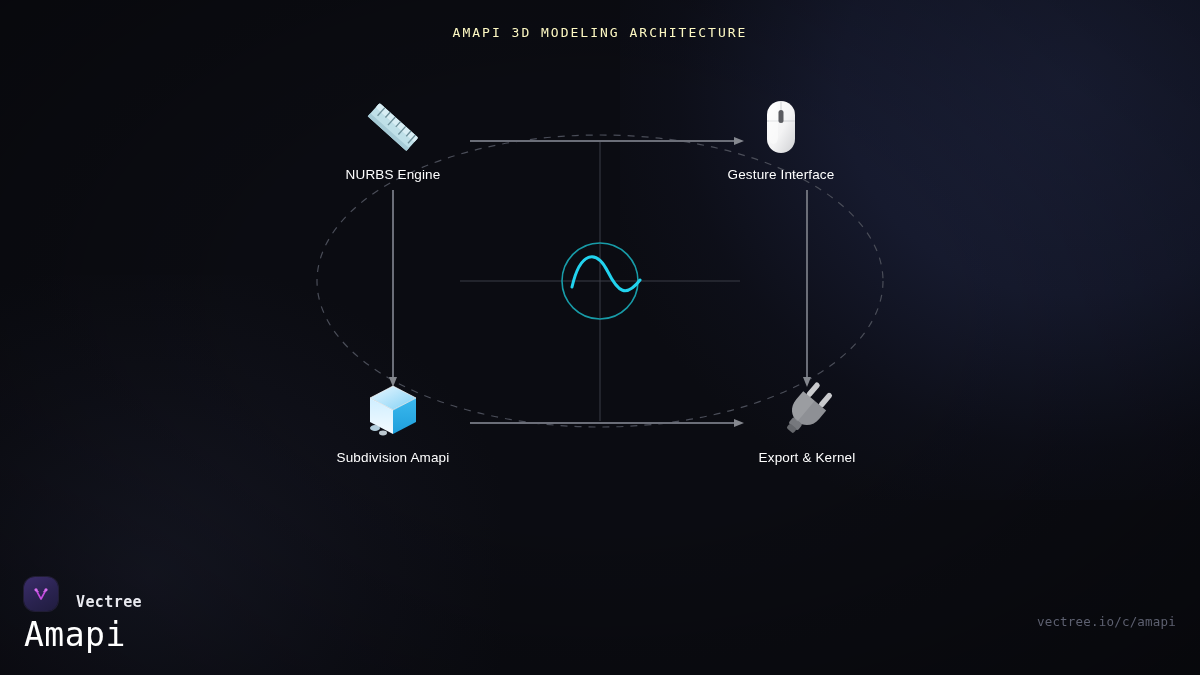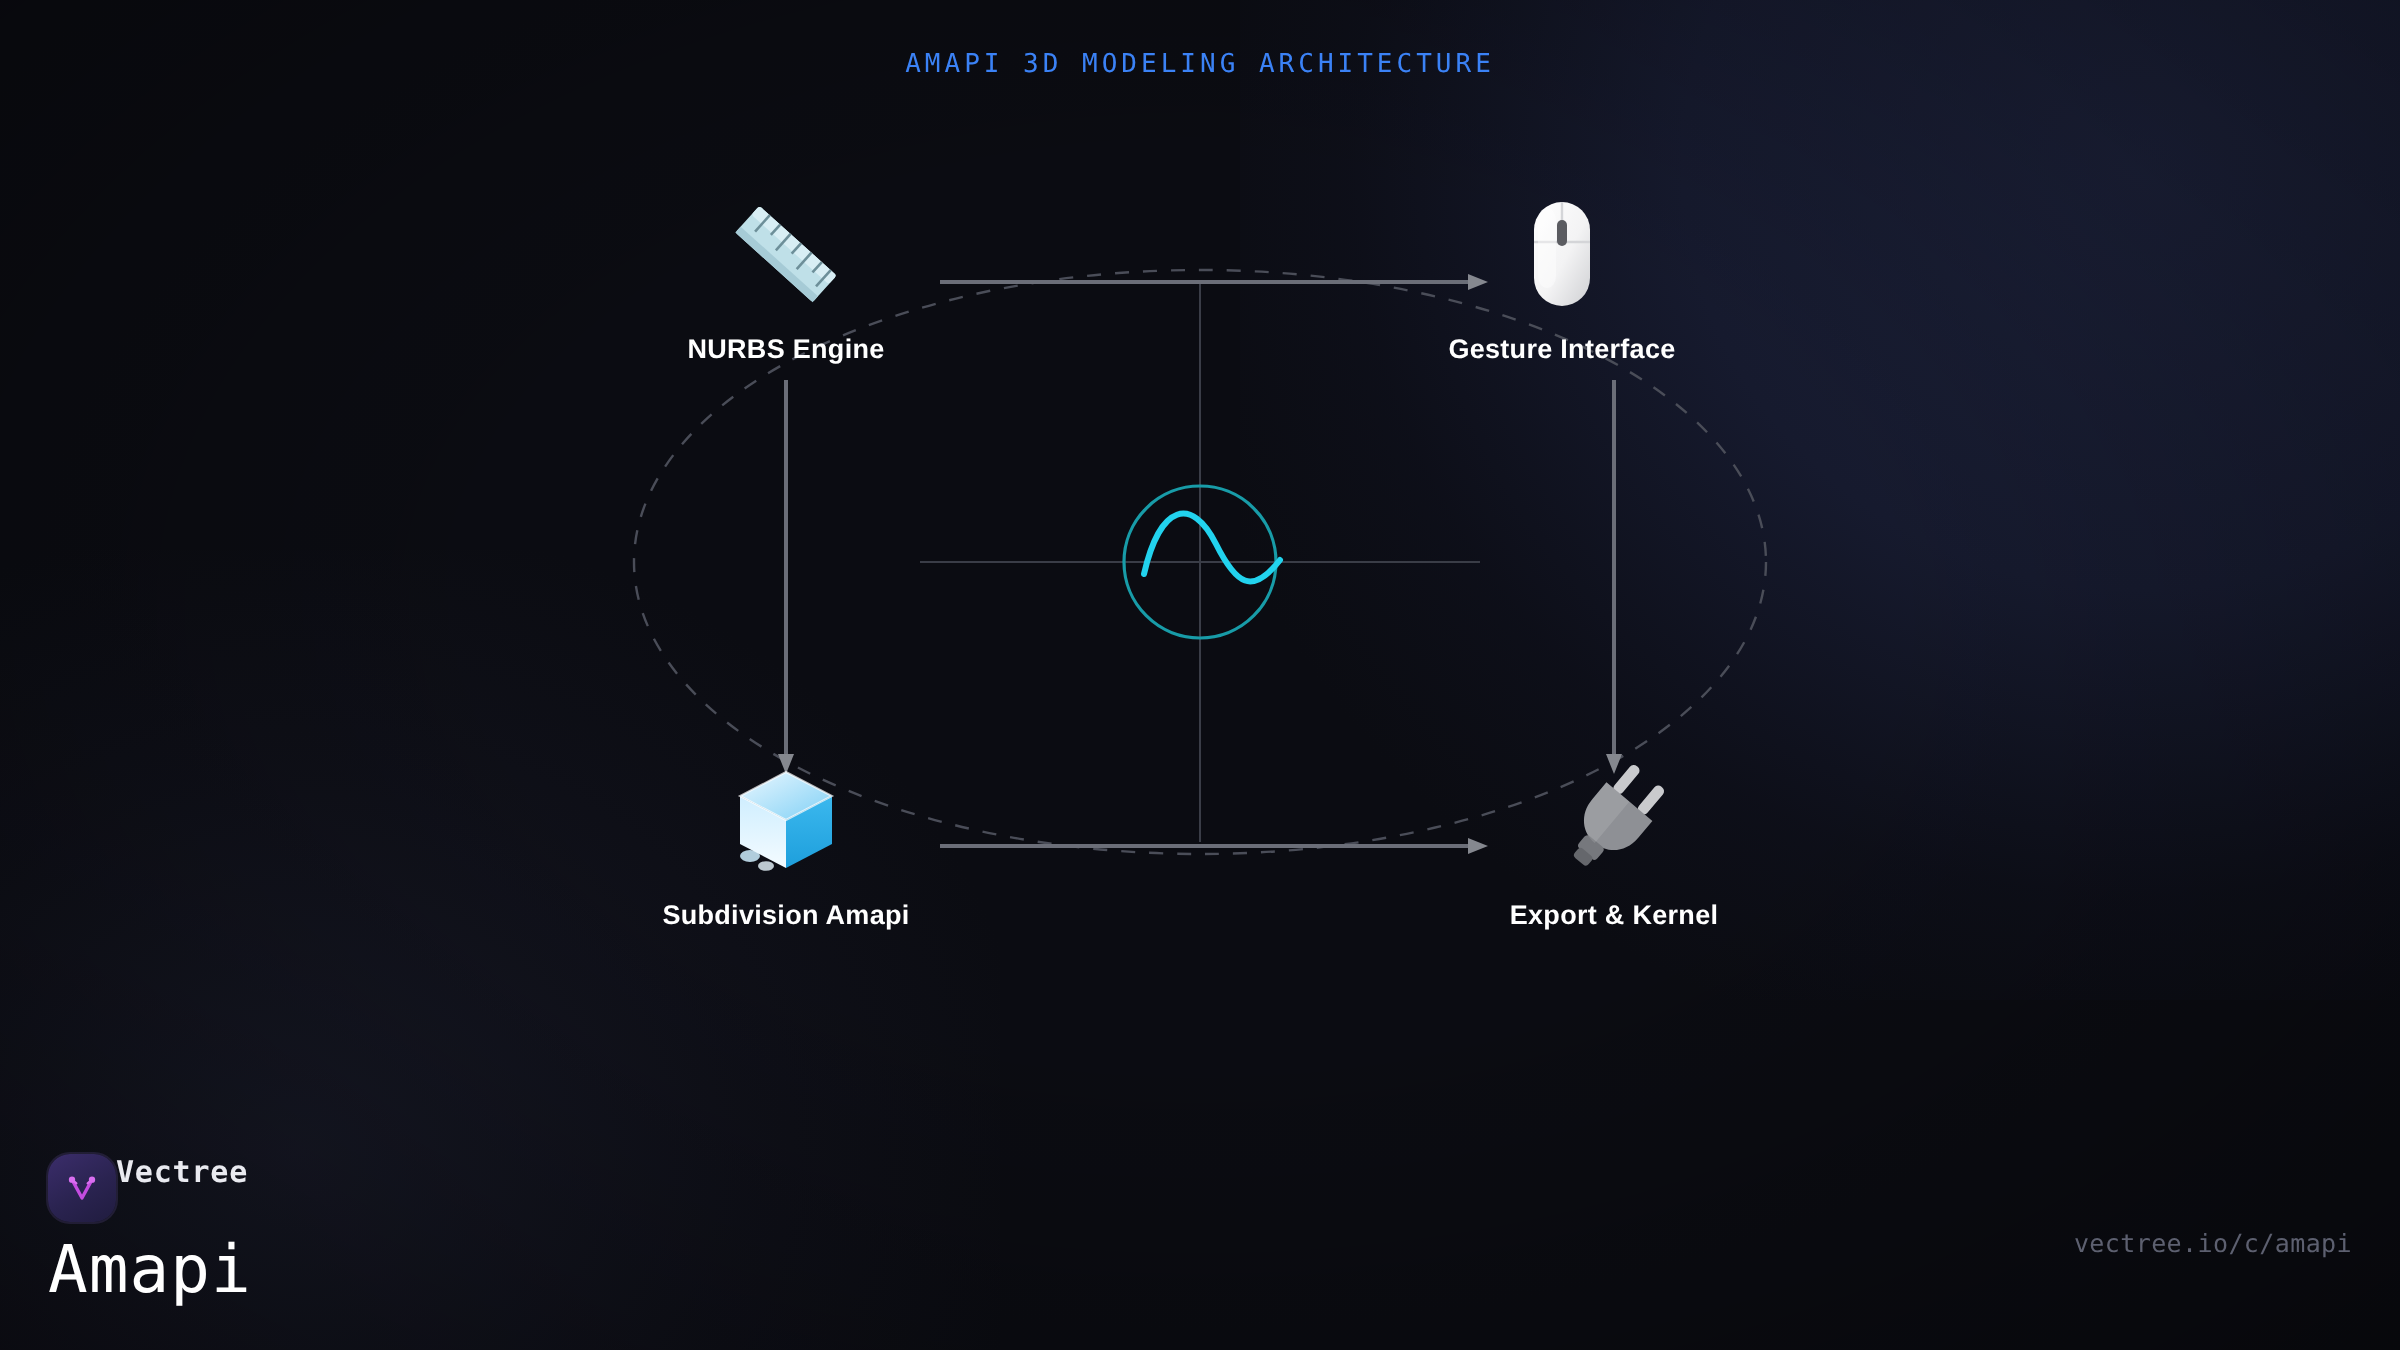--- a/index.html
+++ b/index.html
@@ -35,21 +35,21 @@
     pointer-events:none;
   }
 
   
   #diagram-title{
     position:absolute; top:25px; left:0; width:1200px;
     text-align:center;
     font-family:"DejaVu Sans Mono", monospace;
     font-size:13px;
     letter-spacing:2.0px;
-    color:#3b82f6;
+    color:#fef9c3;
     white-space:nowrap;
   }
 
   
   #architecture-diagram{
     position:absolute; top:0; left:0;
     width:1200px; height:675px;
     pointer-events:none;
   }
 
@@ -61,37 +61,37 @@
     text-align:center;
   }
   .node-icon{
     width:64px; height:64px;
     margin:0 auto;
     position:relative;
   }
   .node-label{
     margin-top:8px;
     font-size:13.5px;
-    font-weight:bold;
+    font-weight:normal;
     color:#ffffff;
     letter-spacing:0.15px;
     white-space:nowrap;
   }
 
   #node-nurbs   { left:393px; top:95px; }
   #node-gesture { left:781px; top:95px; }
   #node-subdiv  { left:393px; top:378px; }
   #node-export  { left:807px; top:378px; }
 
   
   #brand-block{
     position:absolute; left:24px; bottom:22px;
   }
   #brand-row{
-    display:flex; align-items:flex-start; gap:0;
+    display:flex; align-items:flex-end; gap:18px;
   }
   #brand-logo{
     width:34px; height:34px; border-radius:11px;
     background:linear-gradient(150deg,#3b2d6b 0%,#2a2350 55%,#201c3f 100%);
     display:flex; align-items:center; justify-content:center;
     box-shadow:0 0 0 1px rgba(140,110,220,0.16);
   }
   #brand-name{
     font-family:"DejaVu Sans Mono", monospace;
     font-size:15px;

